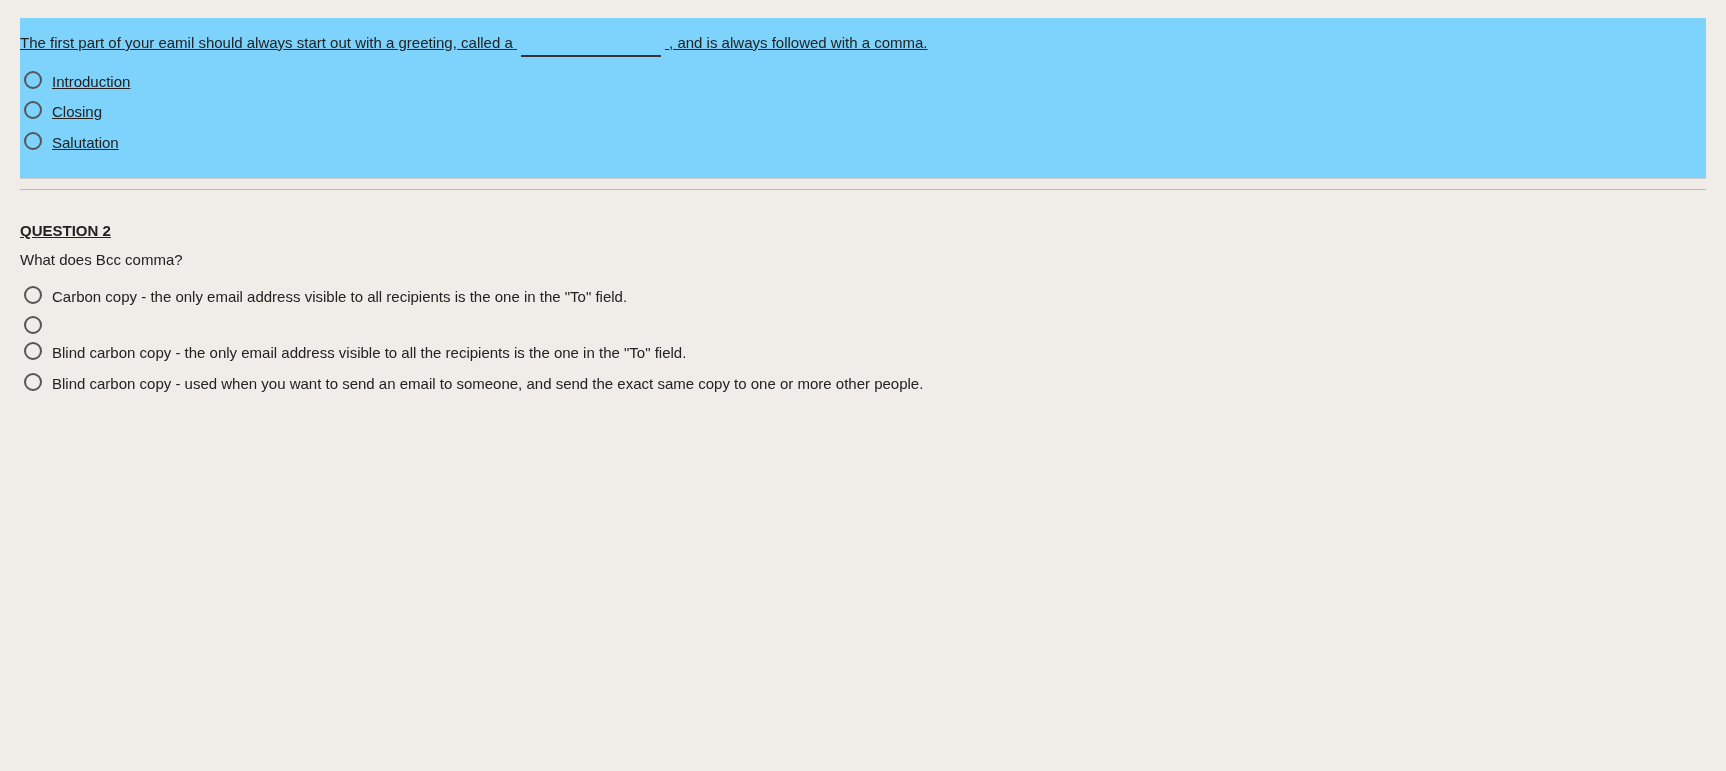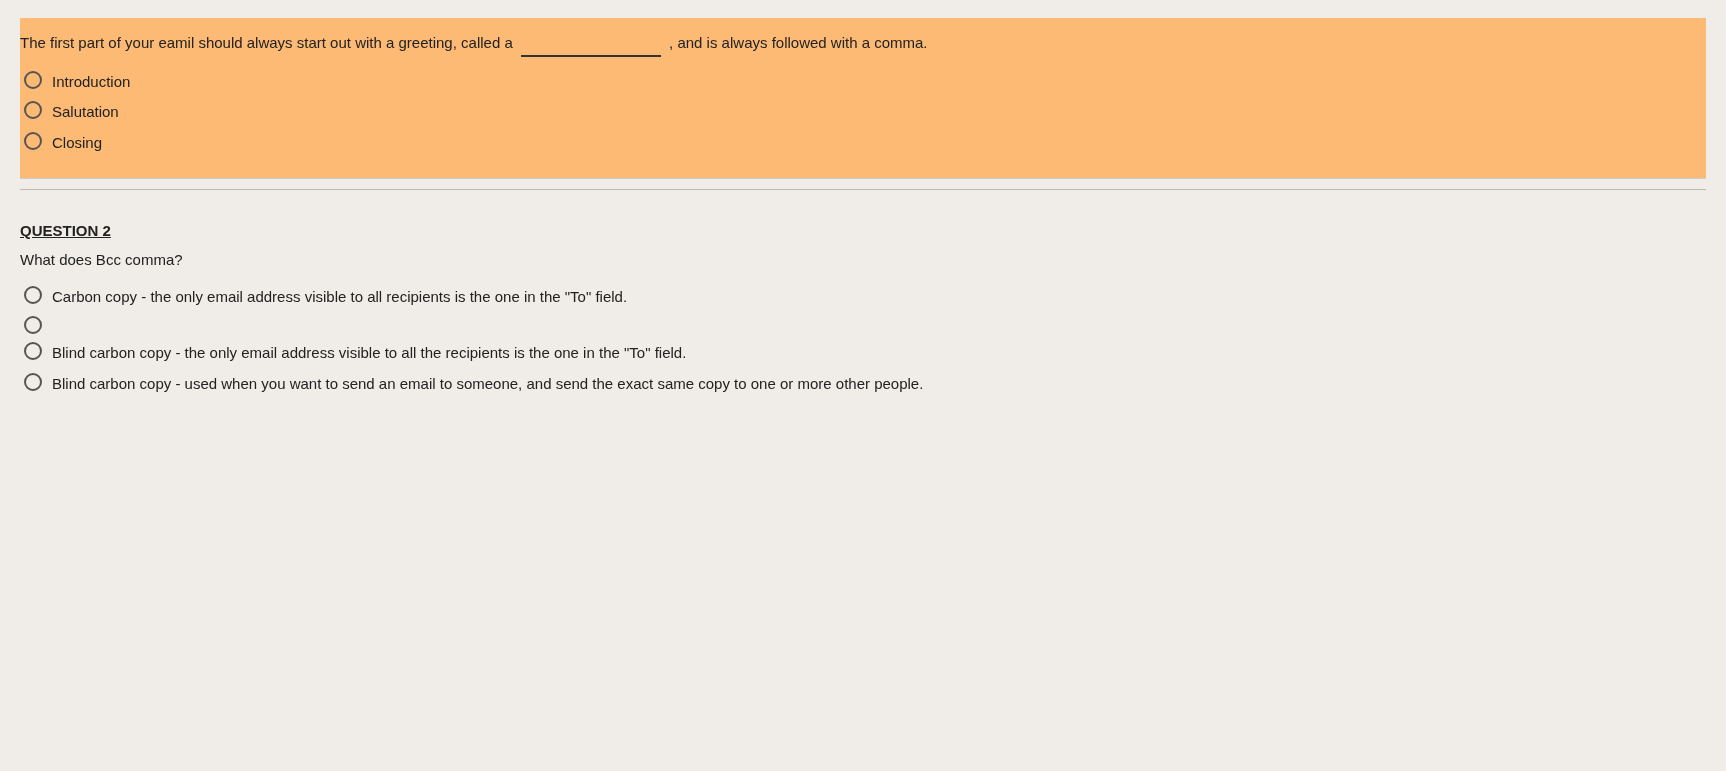--- a/index.html
+++ b/index.html
@@ -16,23 +16,24 @@
       width: 1726px;
       min-height: 771px;
     }
 
     .page-container {
       width: 100%;
       padding: 18px 20px 30px 20px;
     }
 
     .question-block {
-      background-color: #fdba74;
+      background-color: #7dd3fc;
       padding: 14px 0 20px 0;
       border-bottom: 1px solid #ccc;
+      text-decoration: underline;
     }
 
     .question-block:last-child {
       border-bottom: none;
     }
 
     .question-prompt {
       font-size: 15px;
       line-height: 1.5;
       margin-bottom: 10px;
@@ -102,25 +103,25 @@
       <span class="blank">&nbsp;</span>
       <span>, and is always followed with a comma.</span>
     </p>
     <ul class="option-list">
       <li class="option-item">
         <span class="radio-circle"></span>
         <span class="option-text">Introduction</span>
       </li>
       <li class="option-item">
         <span class="radio-circle"></span>
-        <span class="option-text">Salutation</span>
+        <span class="option-text">Closing</span>
       </li>
       <li class="option-item">
         <span class="radio-circle"></span>
-        <span class="option-text">Closing</span>
+        <span class="option-text">Salutation</span>
       </li>
     </ul>
   </div>
 
   <hr class="section-divider">
 
   <div class="q2-block">
     <div class="question-number">QUESTION 2</div>
     <p class="question-prompt">What does Bcc comma?</p>
     <ul class="option-list">

